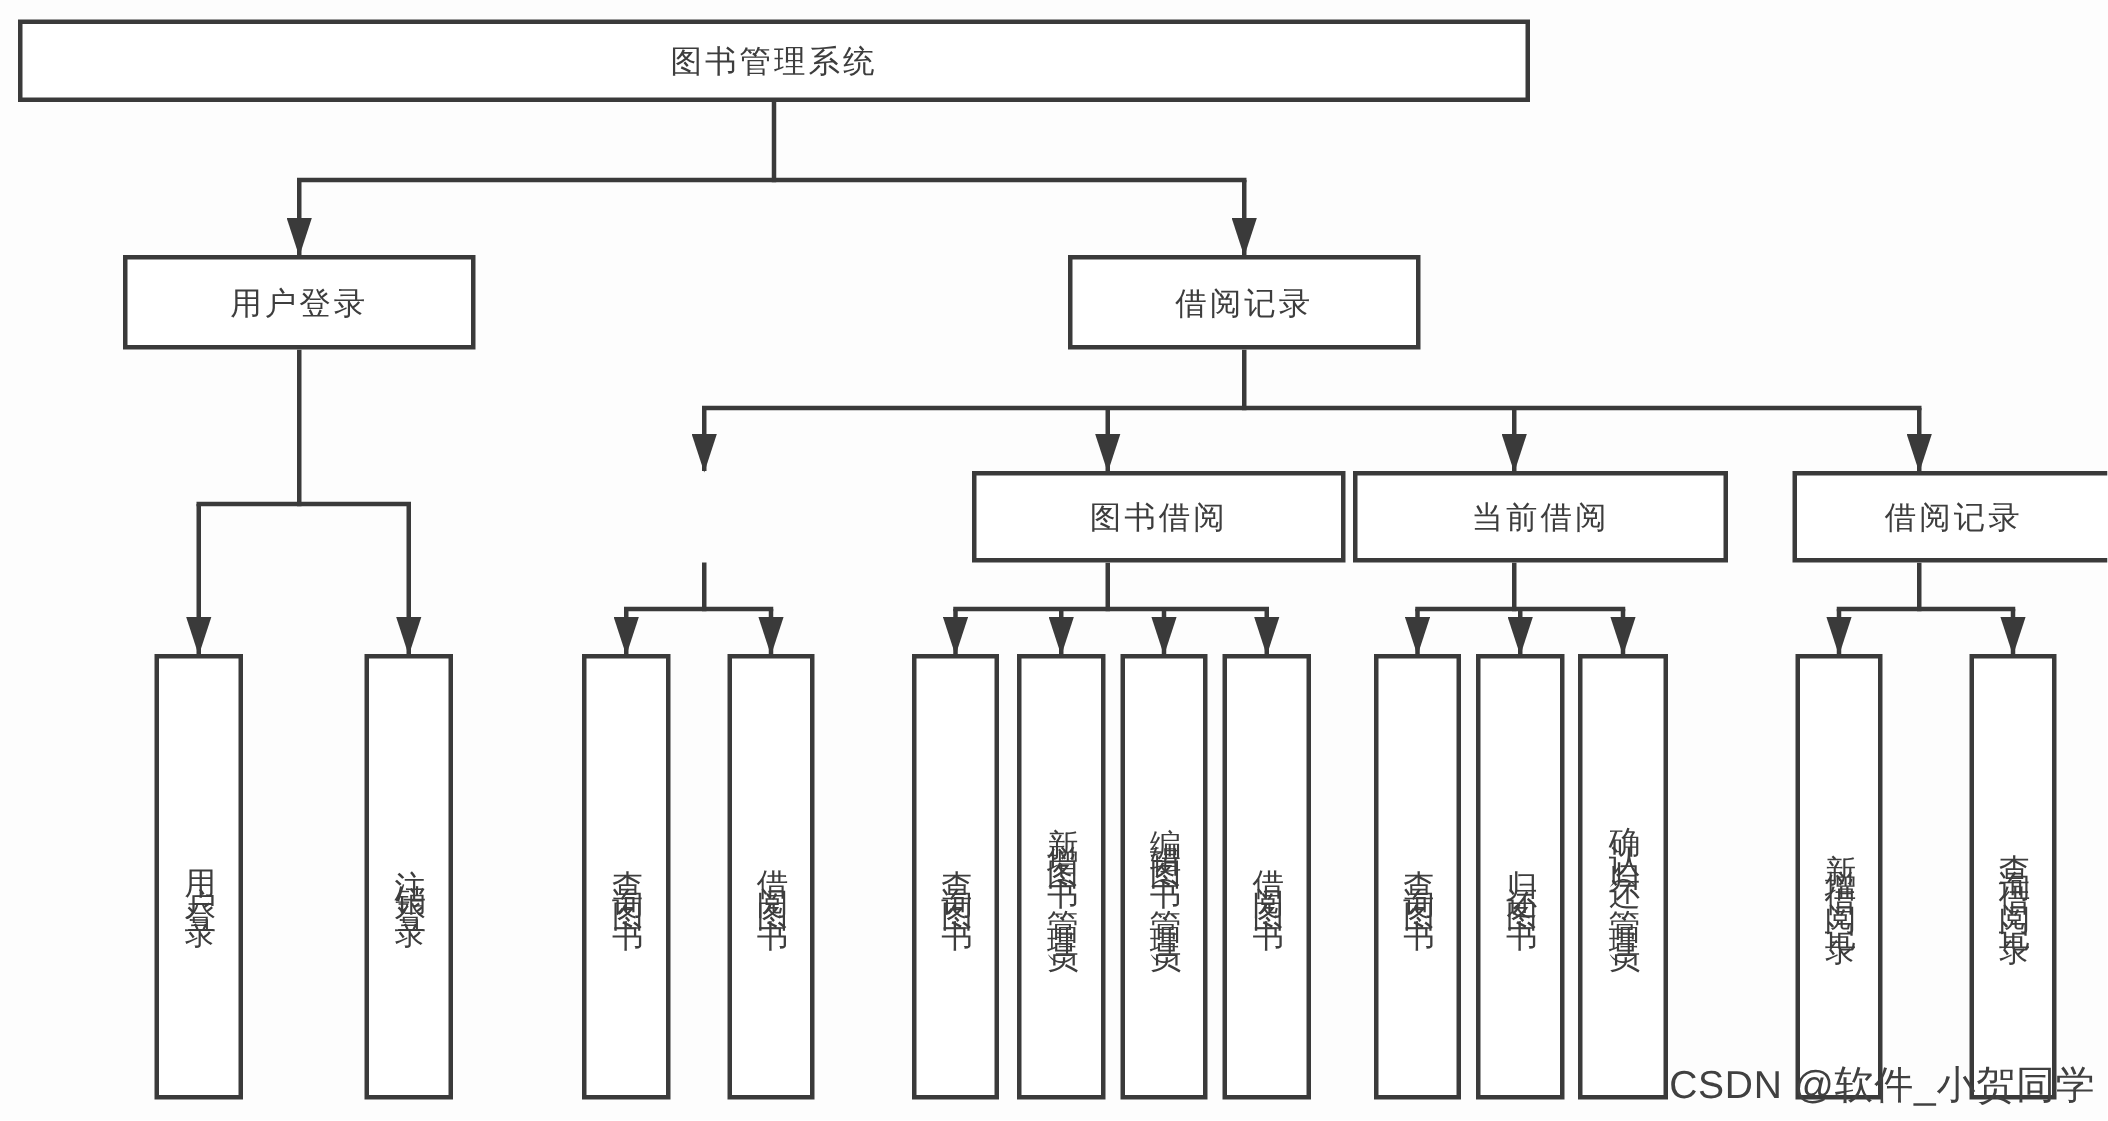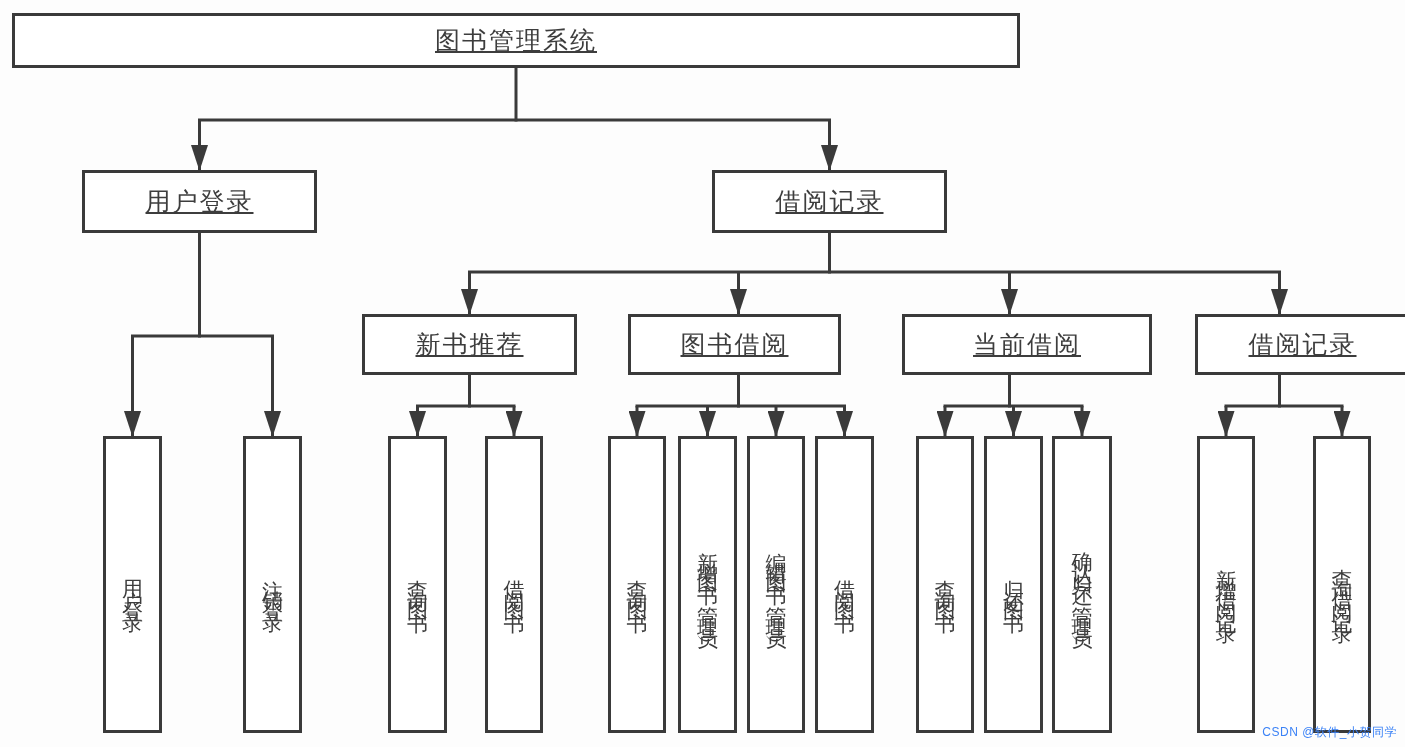--- a/index.html
+++ b/index.html
@@ -13,34 +13,34 @@
   }
   svg.edges { position:absolute; left:0; top:0; width:1405px; height:747px; }
   svg.edges line { stroke:#3a3a3a; stroke-width:3; }
   .node {
     position:absolute;
     background:#ffffff;
     border:3px solid #3a3a3a;
     display:flex; align-items:center; justify-content:center;
     color:#3d3d3d;
   }
-  .node.h span { font-size:25px; letter-spacing:2px; white-space:nowrap;text-decoration:underline; }
+  .node.h span { font-size:21px; letter-spacing:2px; white-space:nowrap; }
   .node.v span {
     writing-mode:vertical-rl;
     text-orientation:mixed;
     font-size:21px;
     line-height:1.15;
     letter-spacing:11px;
     white-space:nowrap;
   }
   .watermark {
     position:absolute;
     right:8px; bottom:6px;
-    font-size:12px;
-    color:#3b82f6;
+    font-size:26px;
+    color:#404040;
     letter-spacing:0.5px;
     white-space:nowrap;
   }
 </style>
 </head>
 <body>
 
 <div class="canvas">
 
   <svg class="edges" xmlns="http://www.w3.org/2000/svg">
@@ -109,24 +109,21 @@
     <span>图书管理系统</span>
   </div>
 
   <div class="node h" style="left:82px; top:170px; width:235px; height:63px">
     <span>用户登录</span>
   </div>
   <div class="node h" style="left:712px; top:170px; width:235px; height:63px">
     <span>借阅记录</span>
   </div>
 
-  <div class="node h" style="left:362px; top:314px; width:215px; height:61px">
-    <span>新书推荐</span>
-  </div>
-  <div class="node h" style="left:628px; top:314px; width:213px; height:61px">
+  <div class="node h" style="left:648px; top:314px; width:249px; height:61px">
     <span>图书借阅</span>
   </div>
   <div class="node h" style="left:902px; top:314px; width:250px; height:61px">
     <span>当前借阅</span>
   </div>
   <div class="node h" style="left:1195px; top:314px; width:215px; height:61px">
     <span>借阅记录</span>
   </div>
 
   <div class="node v" style="left:103px; top:436px; width:59px; height:297px">

